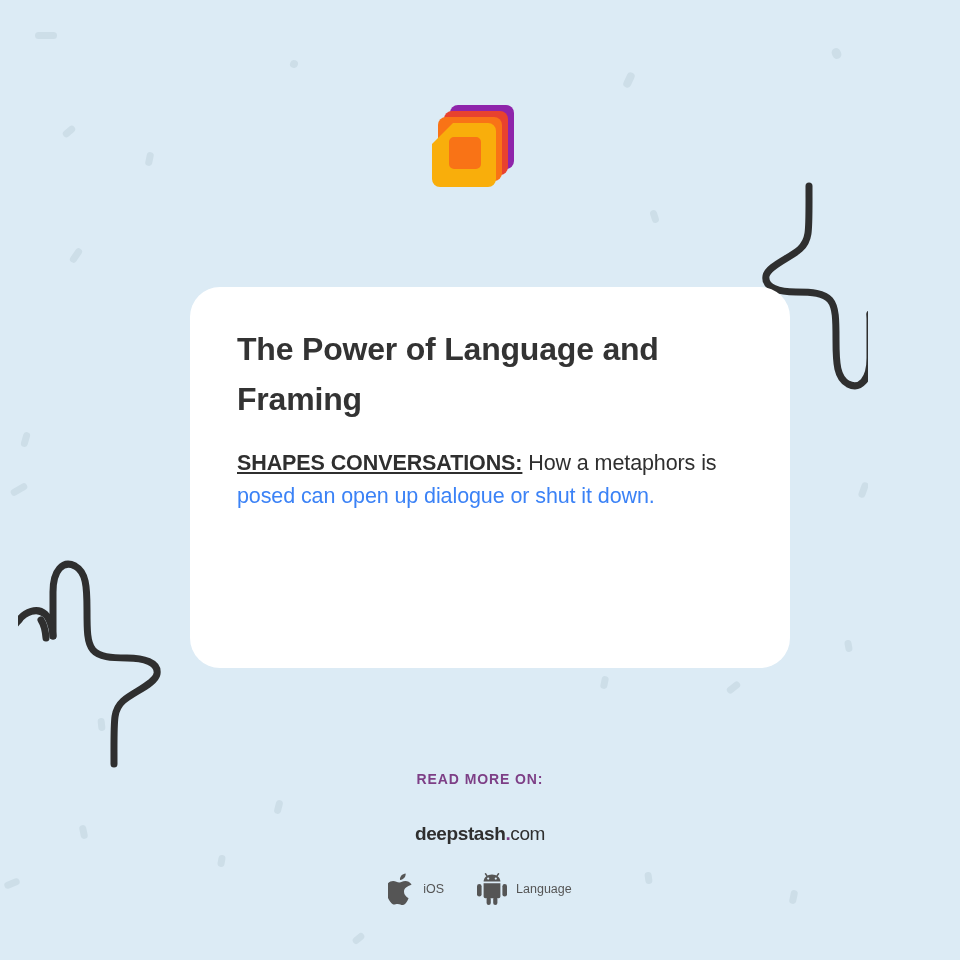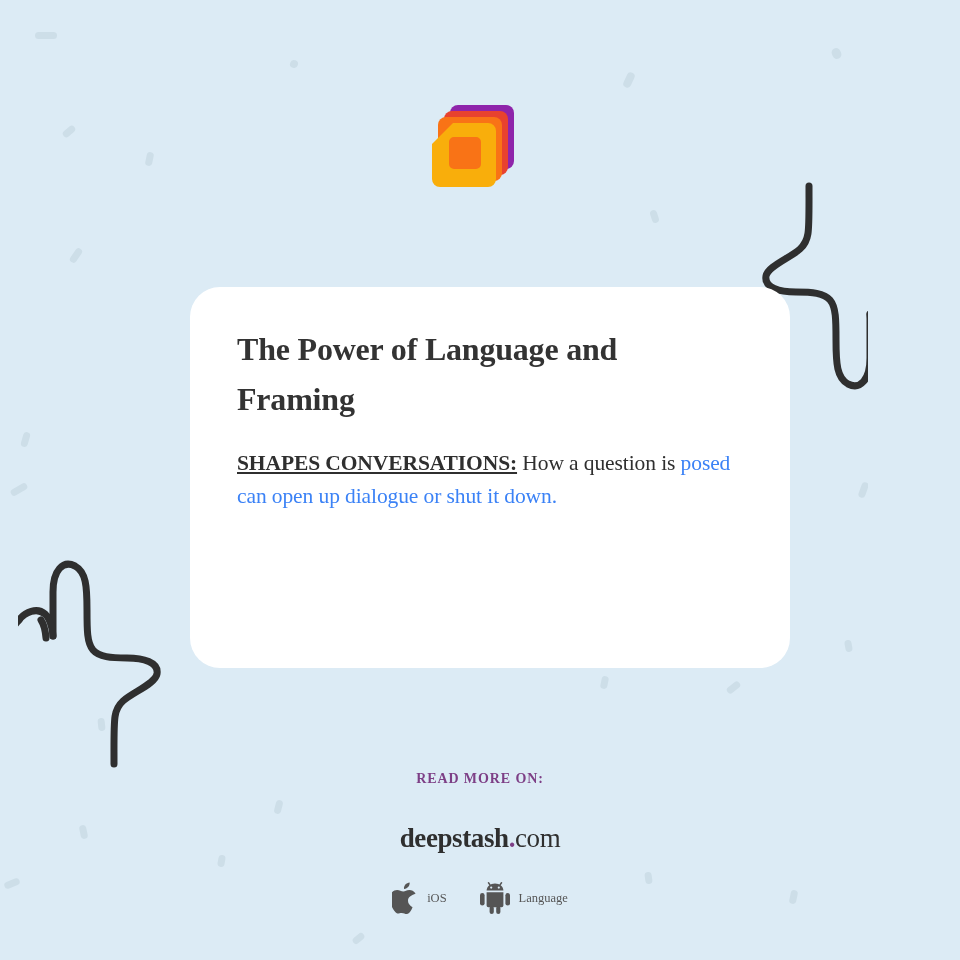--- a/index.html
+++ b/index.html
@@ -12,21 +12,20 @@
     background: #dcebf5;
     font-family: "Liberation Sans", sans-serif;
     overflow: hidden;
     position: relative;
   }
   #stage {
     position: relative;
     width: 868px;
     height: 960px;
     overflow: hidden;
-    font-family: Liberation Serif, serif;
   }
 
   
   .confetti-layer {
     position: absolute;
     inset: 0;
     pointer-events: none;
   }
   .speck {
     position: absolute;
@@ -106,21 +105,21 @@
   }
   #read-more {
     font-size: 14px;
     font-weight: bold;
     color: #7d3f86;
     letter-spacing: 0.9px;
     margin: 11px 0 0 0;
   }
   #brand {
     margin: 36px 0 0 0;
-    font-size: 27px;
+    font-size: 19px;
     color: #2f2f2f;
     letter-spacing: -0.4px;
   }
   #brand .b-name { font-weight: bold; }
   #brand .b-dot  { color: #7d3f86; font-weight: bold; }
   #brand .b-tld  { font-weight: normal; }
 
   #stores {
     margin-top: 28px;
     display: flex;
@@ -208,21 +207,21 @@
         <path d="M1 62 C-11 74 -17 94 -17 124 C-17 154 -17 184 -17 194"></path>
       </g>
     </svg>
   </div>
 
   <div id="card">
     <h1 id="card-title">The Power of Language and Framing</h1>
 
 
     <p class="card-para">
-      <span class="lead">SHAPES CONVERSATIONS:</span><span> How a question is </span><span class="fade-tail">posed can open up dialogue or shut it down.</span>
+      <span class="lead">SHAPES CONVERSATIONS:</span><span> How a metaphors is </span><span class="fade-tail">posed can open up dialogue or shut it down.</span>
     </p>
   </div>
 
   <div id="footer">
 
     <div id="read-more">READ MORE ON:</div>
 
     <div id="brand">
       <span class="b-name">deepstash</span><span class="b-dot">.</span><span class="b-tld">com</span>
     </div>

